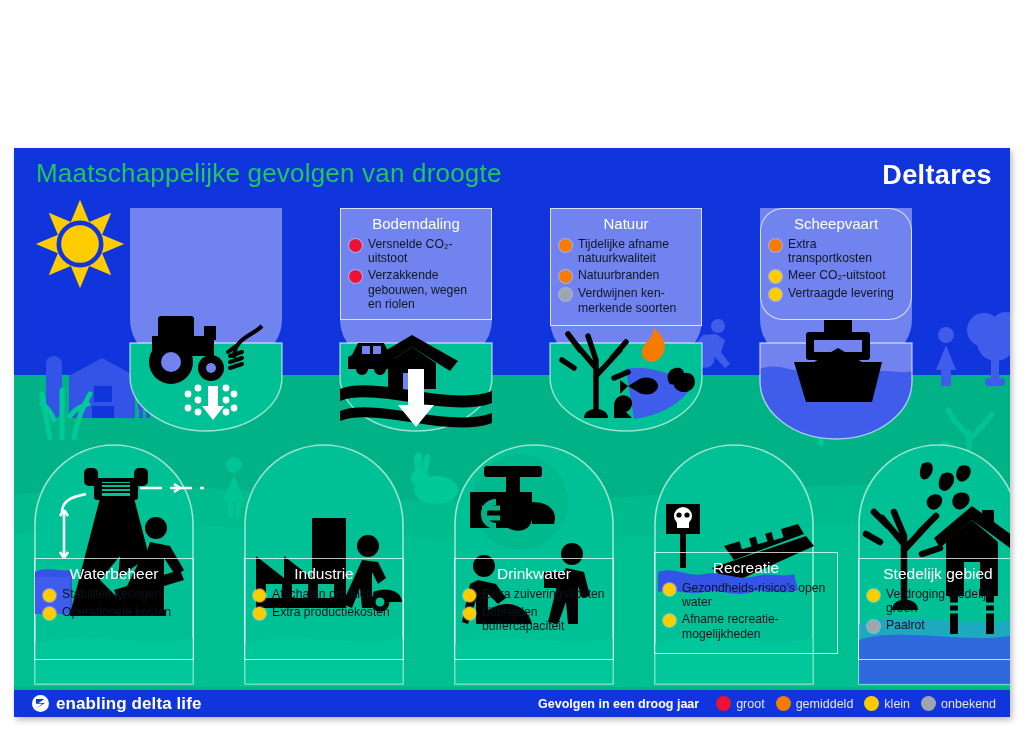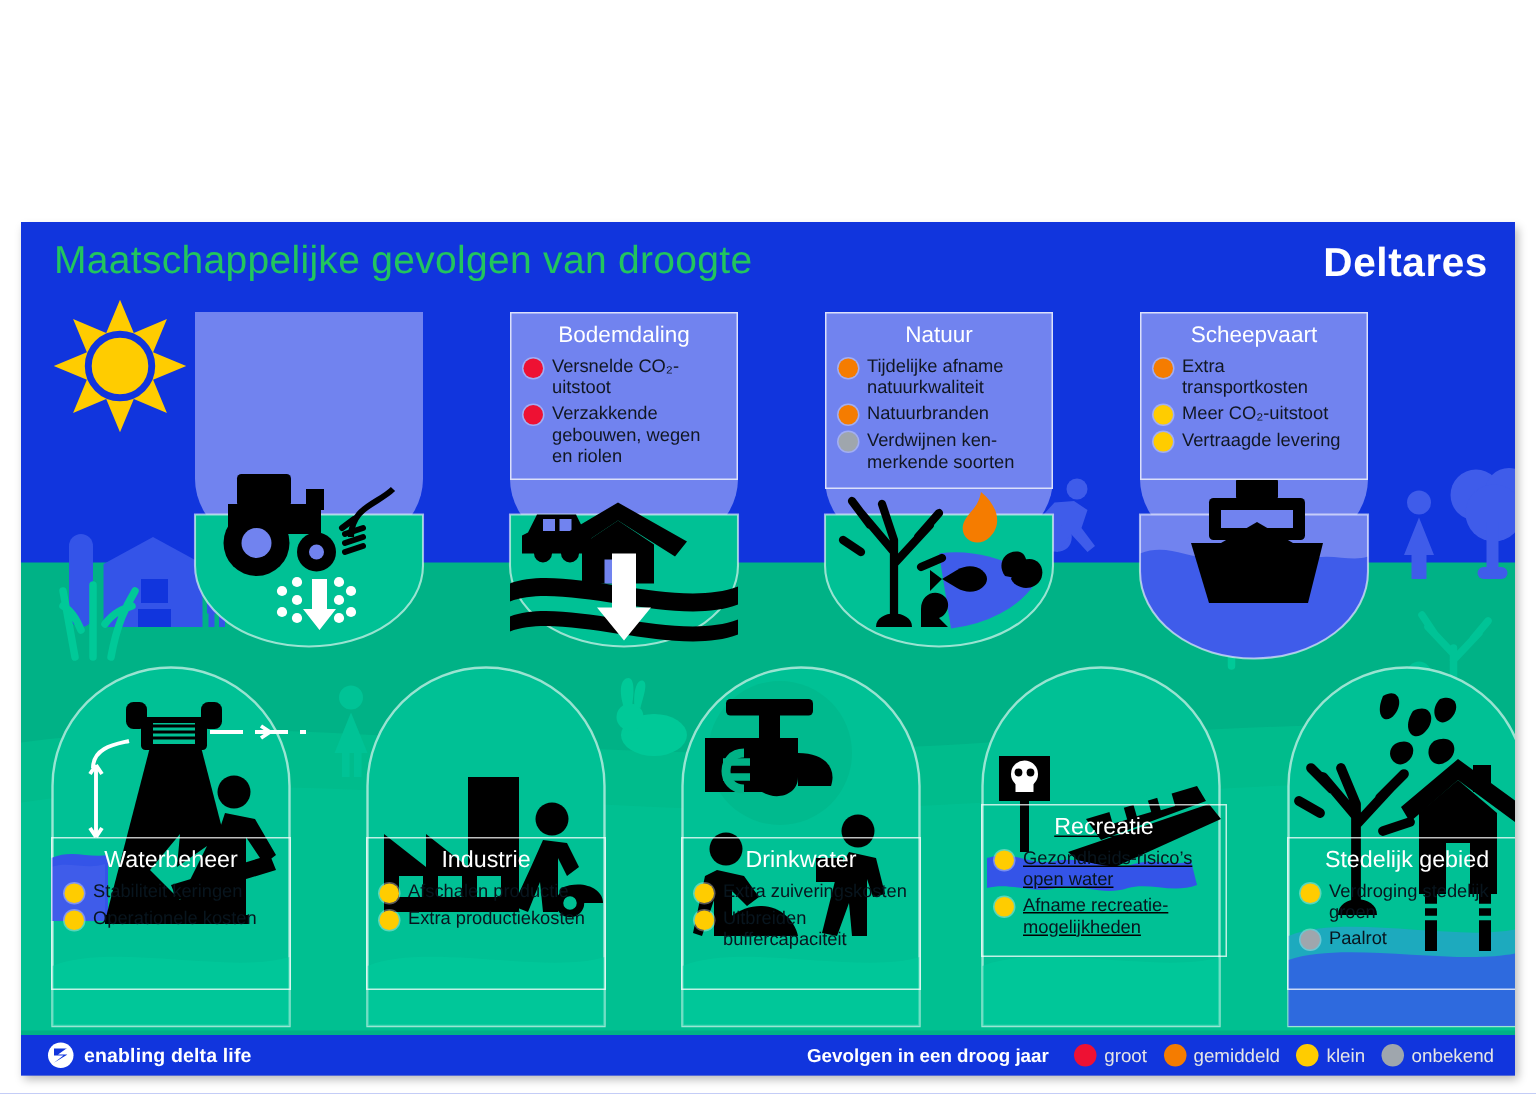--- a/index.html
+++ b/index.html
@@ -61,21 +61,21 @@
   .lbox.bottom .item-txt{color:#08151e;}
 
   
   .edl{position:absolute;left:18px;top:0;height:27px;display:flex;align-items:center;gap:7px;}
   .edl-logo{width:17px;height:17px;border-radius:50%;background:#fff;position:relative;}
   .edl-logo::after{
     content:"";position:absolute;left:4px;top:3.5px;width:9px;height:10px;
     background:#1135dd;
     clip-path:polygon(0 0,100% 0,30% 45%,100% 45%,0 100%,70% 52%,0 52%);
   }
-  .edl-txt{color:#fff;font-size:13px;font-weight:bold;letter-spacing:.1px;}
+  .edl-txt{color:#fff;font-size:17px;font-weight:bold;letter-spacing:.1px;}
   .legend{position:absolute;right:14px;top:0;height:27px;display:flex;align-items:center;gap:11px;}
   .legend-title{color:#fff;font-size:12.5px;font-weight:bold;margin-right:6px;}
   .legend-item{display:flex;align-items:center;gap:5px;}
   .legend-item span.lg-dot{width:15px;height:15px;border-radius:50%;display:block;}
   .legend-item span.lg-txt{color:#e5e5e5;font-size:12.5px;}
 
   svg{display:block;overflow:visible;}
 </style>
 </head>
 <body>
@@ -367,21 +367,21 @@
     <div class="item">
       <span class="dot" style="background:#f57c00"></span>
       <span class="item-txt">Natuurbranden</span>
     </div>
     <div class="item">
       <span class="dot" style="background:#9fa6ad"></span>
       <span class="item-txt">Verdwijnen ken-merkende soorten</span>
     </div>
   </div>
 
-  <div class="lbox top" style="left:746px;top:60px;width:152px;height:112px;">
+  <div class="lbox top" style="left:746px;top:60px;width:152px;height:112px;border-radius:23px;">
     <h3>Scheepvaart</h3>
     <div class="item">
       <span class="dot" style="background:#f57c00"></span>
       <span class="item-txt">Extra transportkosten</span>
     </div>
     <div class="item">
       <span class="dot" style="background:#ffcc00"></span>
       <span class="item-txt">Meer CO₂-uitstoot</span>
     </div>
     <div class="item">
@@ -419,21 +419,21 @@
     <div class="item">
       <span class="dot" style="background:#ffcc00"></span>
       <span class="item-txt">Extra zuiveringskosten</span>
     </div>
     <div class="item">
       <span class="dot" style="background:#ffcc00"></span>
       <span class="item-txt">Uitbreiden buffercapaciteit</span>
     </div>
   </div>
 
-  <div class="lbox bottom" style="left:640px;top:388px;width:164px;height:102px;text-decoration:underline;">
+  <div class="lbox bottom" style="left:640px;top:404px;width:184px;height:102px;">
     <h3>Recreatie</h3>
     <div class="item">
       <span class="dot" style="background:#ffcc00"></span>
       <span class="item-txt">Gezondheids-risico’s open water</span>
     </div>
     <div class="item">
       <span class="dot" style="background:#ffcc00"></span>
       <span class="item-txt">Afname recreatie-mogelijkheden</span>
     </div>
   </div>

